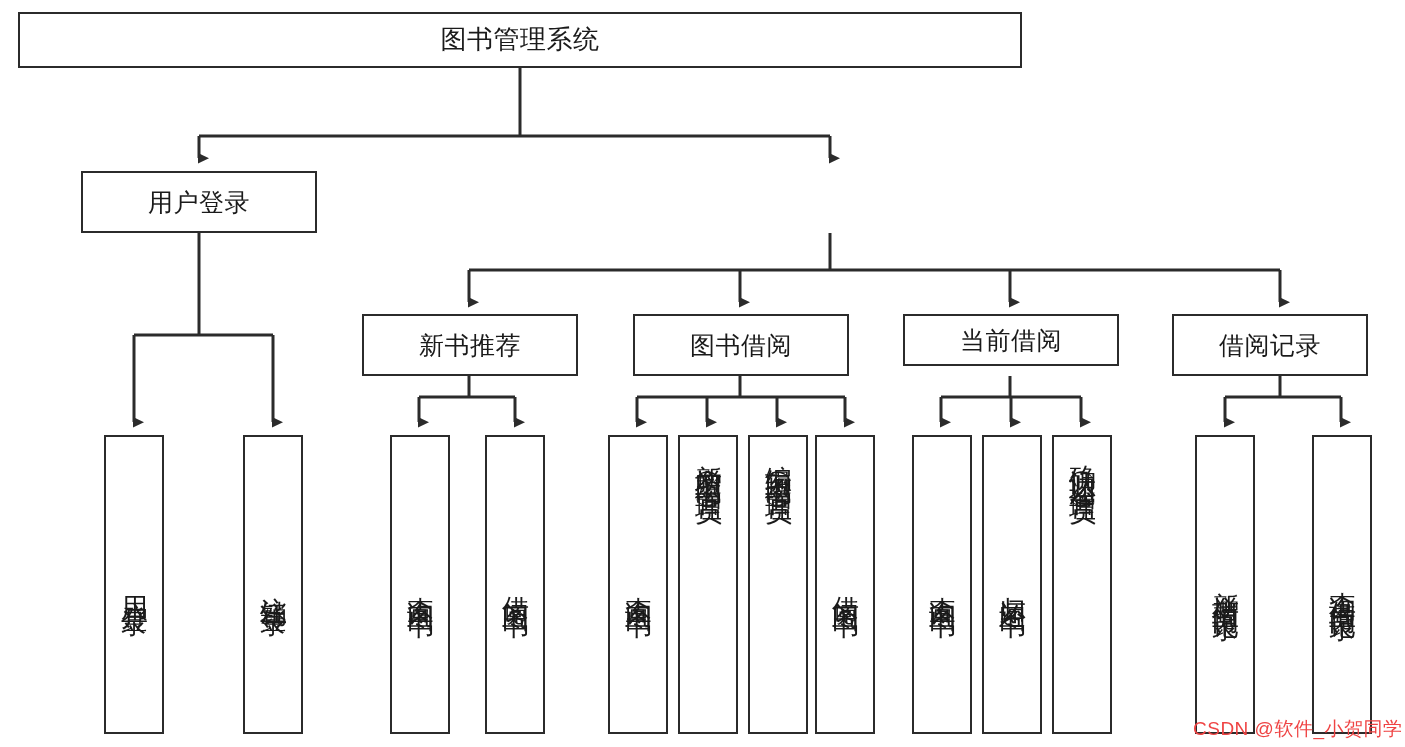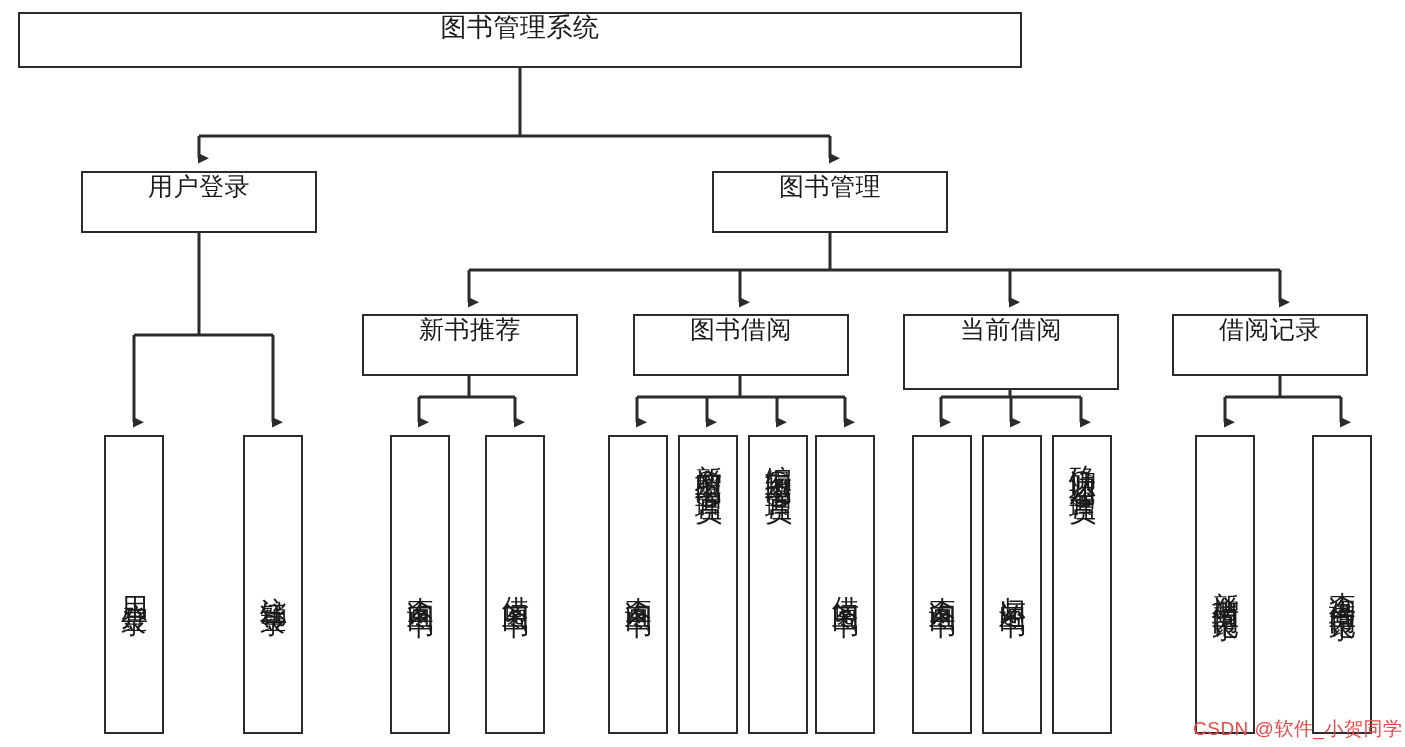--- a/index.html
+++ b/index.html
@@ -24,20 +24,21 @@
     width: 1405px;
     height: 747px;
     pointer-events: none;
   }
   .node {
     position: absolute;
     box-sizing: border-box;
     border: 2.5px solid #2b2b2b;
     background: #ffffff;
     display: flex;
+    align-items: center;
     justify-content: center;
     color: #1a1a1a;
   }
   .node .label {
     display: block;
     text-align: center;
     line-height: 1.05;
   }
   
   .node.horiz .label {
@@ -130,31 +131,28 @@
     </g>
   </svg>
 
   <div class="node horiz root" style="left: 18px; top: 12px; width: 1004px; height: 56px;">
     <span class="label">图书管理系统</span>
   </div>
 
   <div class="node horiz" style="left: 81px; top: 171px; width: 236px; height: 62px;">
     <span class="label">用户登录</span>
   </div>
-  <div class="node horiz" style="left: 712px; top: 171px; width: 236px; height: 62px;">
-    <span class="label">图书管理</span>
-  </div>
 
   <div class="node horiz" style="left: 633px; top: 314px; width: 216px; height: 62px;">
     <span class="label">图书借阅</span>
   </div>
   <div class="node horiz" style="left: 362px; top: 314px; width: 216px; height: 62px;">
     <span class="label">新书推荐</span>
   </div>
-  <div class="node horiz" style="left: 903px; top: 314px; width: 216px; height: 76px;">
+  <div class="node horiz" style="left: 903px; top: 314px; width: 216px; height: 52px;">
     <span class="label">当前借阅</span>
   </div>
   <div class="node horiz" style="left: 1172px; top: 314px; width: 196px; height: 62px;">
     <span class="label">借阅记录</span>
   </div>
 
   <div class="node vert center" style="left: 104px; top: 435px; width: 60px; height: 299px;">
     <span class="label">用户登录</span>
   </div>
   <div class="node vert center" style="left: 243px; top: 435px; width: 60px; height: 299px;">

